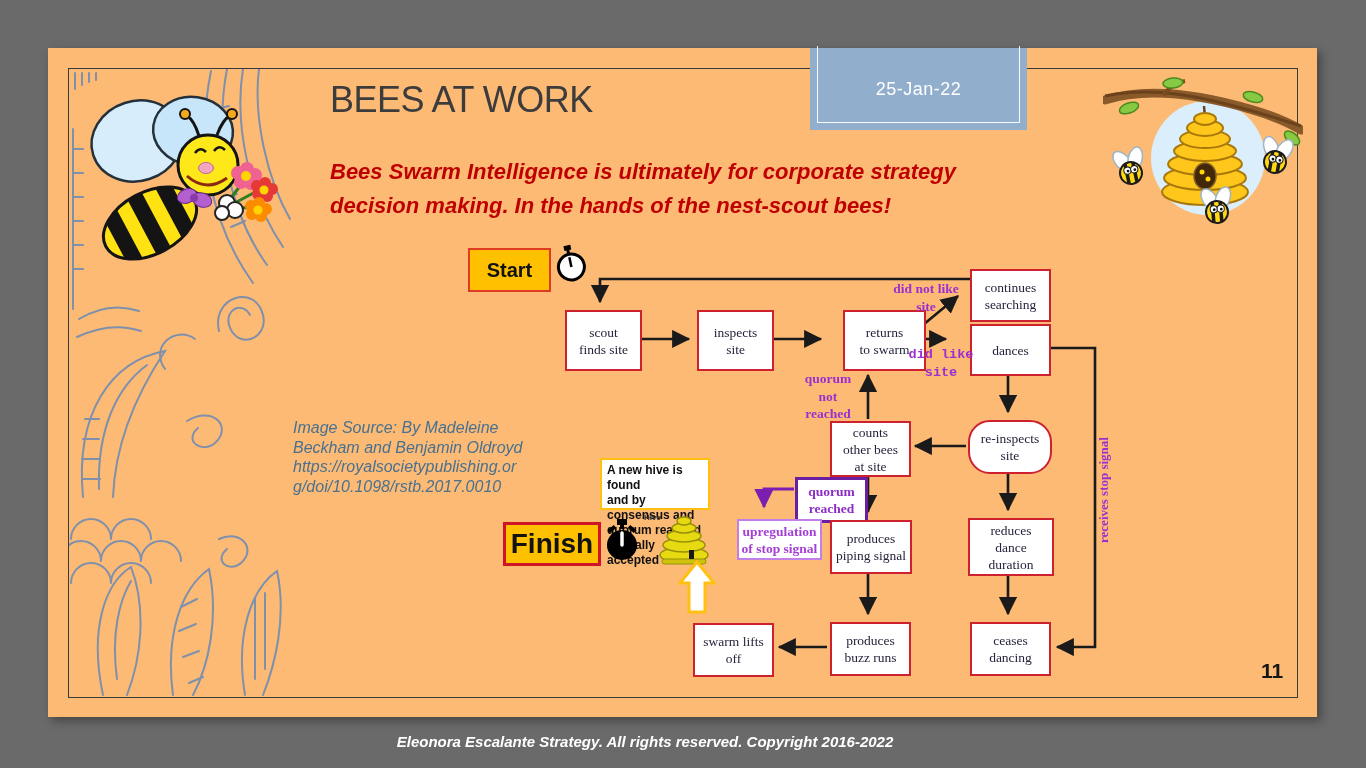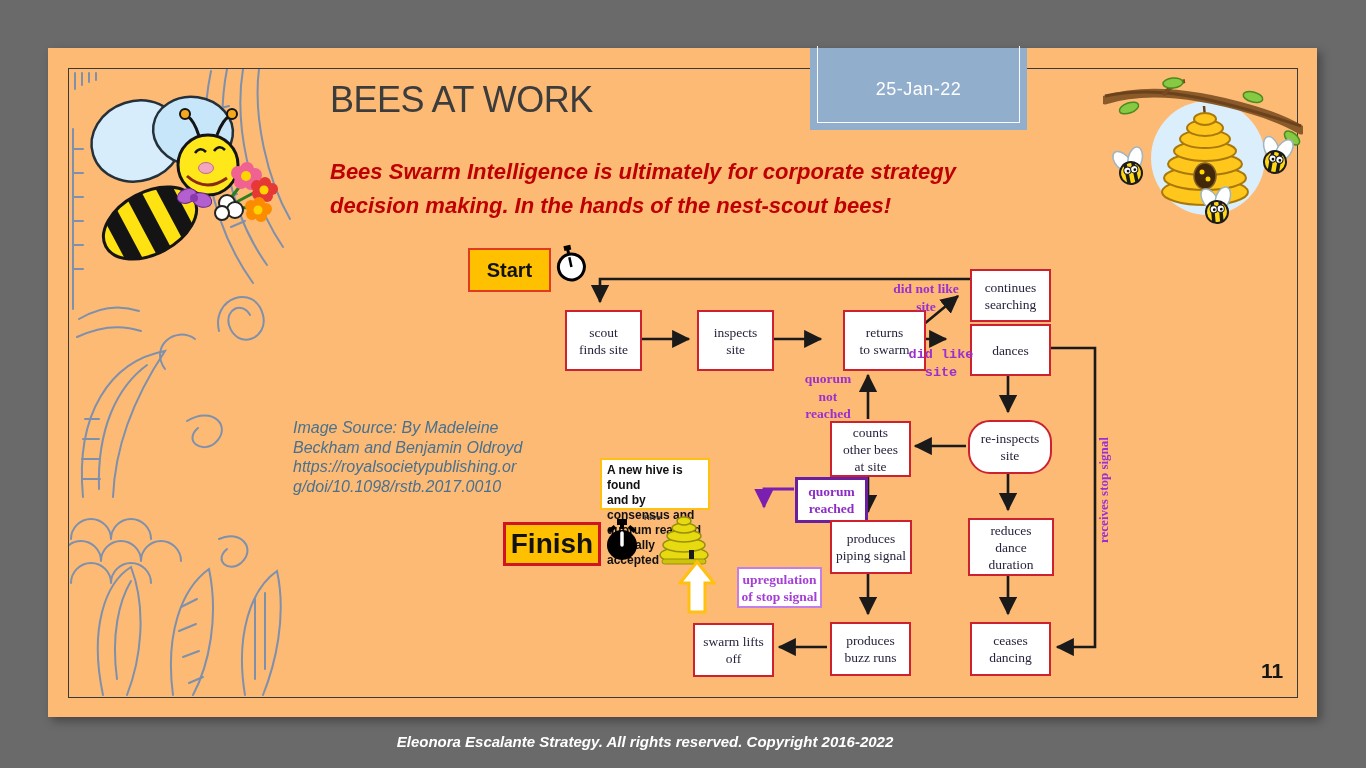--- a/index.html
+++ b/index.html
@@ -244,21 +244,21 @@
   <div class="fc-box pre" style="left:922px;top:221px;width:77px;height:49px;">continues
 searching</div>
   <div class="fc-box pre" style="left:922px;top:276px;width:77px;height:48px;">dances</div>
   <div class="fc-box pre" style="left:782px;top:373px;width:77px;height:52px;">counts
 other bees
 at site</div>
   <div class="fc-box pre" style="left:920px;top:372px;width:80px;height:50px;border-radius:22px;">re-inspects
 site</div>
   <div class="fc-box fc-purple-box pre" style="left:747px;top:429px;width:67px;height:40px;">quorum
 reached</div>
-  <div class="fc-box fc-lav-box pre" style="left:689px;top:471px;width:81px;height:37px;margin-top:48px;">upregulation
+  <div class="fc-box fc-lav-box pre" style="left:689px;top:471px;width:81px;height:37px;">upregulation
 of stop signal</div>
   <div class="fc-box pre" style="left:782px;top:472px;width:78px;height:50px;">produces
 piping signal</div>
   <div class="fc-box pre" style="left:920px;top:470px;width:82px;height:54px;">reduces
 dance
 duration</div>
   <div class="fc-box pre" style="left:782px;top:574px;width:77px;height:50px;">produces
 buzz runs</div>
   <div class="fc-box pre" style="left:922px;top:574px;width:77px;height:50px;">ceases
 dancing</div>

